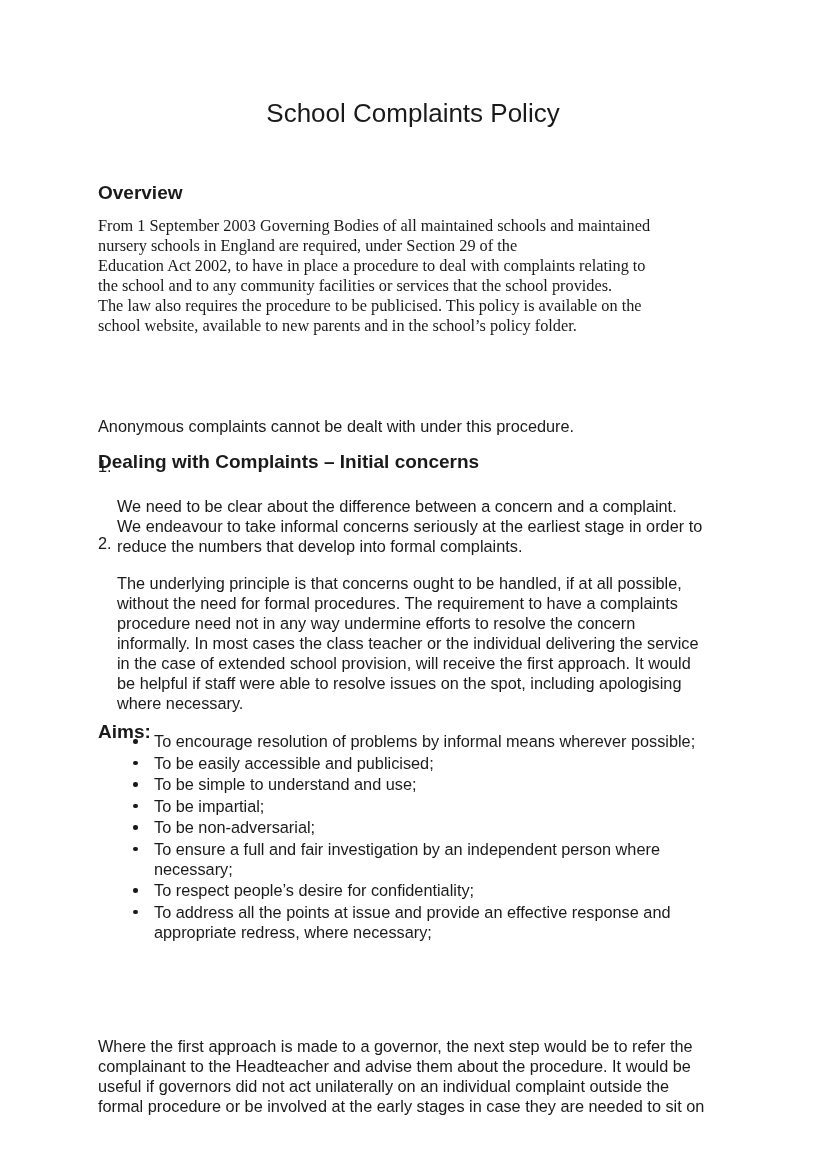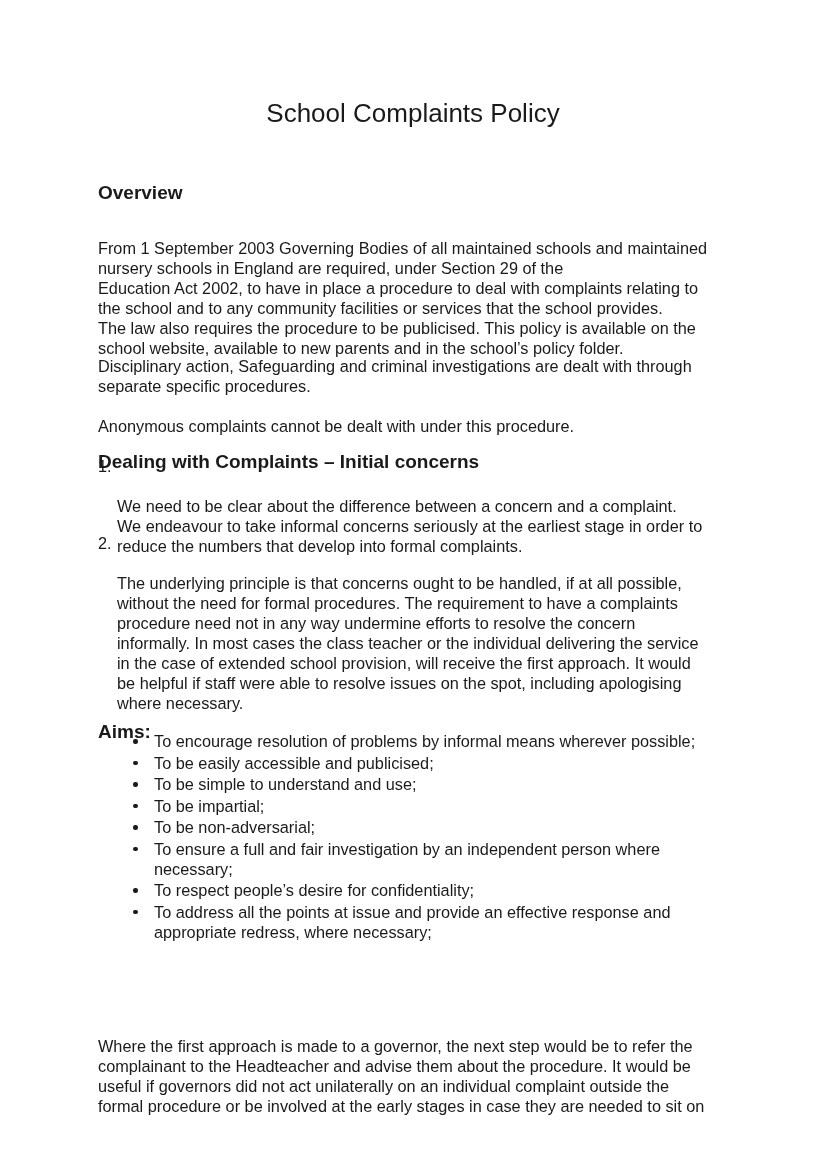--- a/index.html
+++ b/index.html
@@ -74,21 +74,21 @@
   ul.aims-list li .bullet-dot {
     position: absolute;
     left: 1px;
     top: 8px;
     width: 4.5px;
     height: 4.5px;
     border-radius: 50%;
     background: #1a1a1a;
   }
   .top-overview   { top: 150px; }
-  .top-p1         { top: 206px; }
+  .top-p1         { top: 184px; font-family: Liberation Serif, serif; }
   .top-p2         { top: 324px; }
   .top-p3         { top: 384px; }
   .top-dealing    { top: 419px; }
   .top-item1      { top: 456px; }
   .top-item2      { top: 533px; }
   .top-aims       { top: 689px; }
   .top-closing    { top: 1004px; }
 </style>
 </head>
 <body>
@@ -99,22 +99,20 @@
 
   <div class="block heading top-overview">Overview</div>
 
   <div class="block body-text top-p1">From 1 September 2003 Governing Bodies of all maintained schools and maintained
 nursery schools in England are required, under Section 29 of the
 Education Act 2002, to have in place a procedure to deal with complaints relating to
 the school and to any community facilities or services that the school provides.
 The law also requires the procedure to be publicised. This policy is available on the
 school website, available to new parents and in the school’s policy folder.</div>
 
-  <div class="block body-text top-p2">Disciplinary action, Safeguarding and criminal investigations are dealt with through
-separate specific procedures.</div>
 
   <div class="block body-text top-p3">Anonymous complaints cannot be dealt with under this procedure.</div>
 
   <div class="block heading top-dealing">Dealing with Complaints – Initial concerns</div>
 
   <div class="num-item body-text top-item1">
     <span class="num-marker">1.</span>
     <span>We need to be clear about the difference between a concern and a complaint.
 We endeavour to take informal concerns seriously at the earliest stage in order to
 reduce the numbers that develop into formal complaints.</span>

